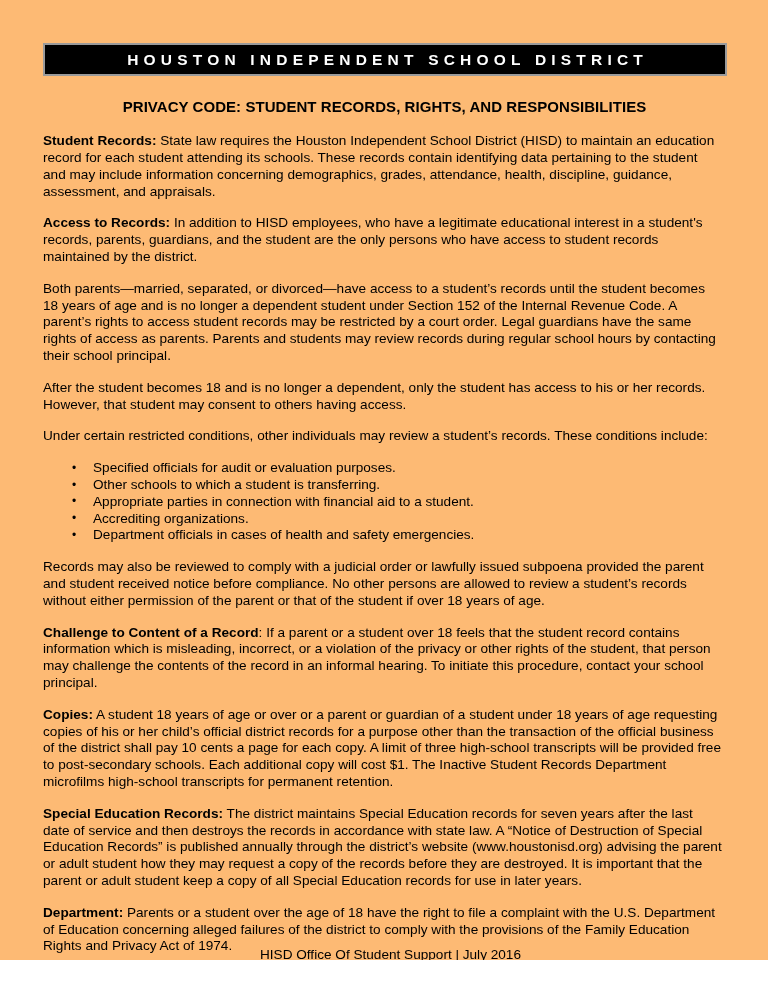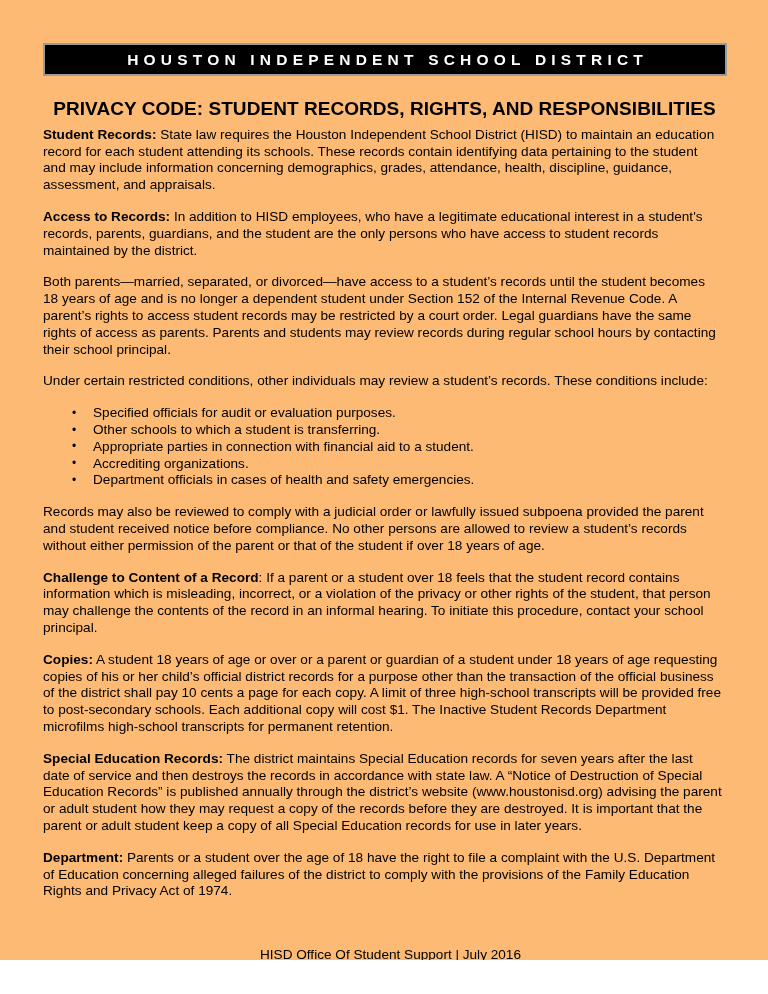--- a/index.html
+++ b/index.html
@@ -41,29 +41,29 @@
     font-weight: bold;
     letter-spacing: 5.2px;
     text-indent: 5.2px;
     line-height: 1;
     white-space: nowrap;
   }
   
   .doc-title {
     margin: 22px 0 0 0;
     text-align: center;
-    font-size: 19px;
+    font-size: 15px;
     font-weight: bold;
     line-height: 1.15;
     letter-spacing: 0.05px;
   }
   
   .body-block {
     width: 679px;
-    margin-top: 7px;
+    margin-top: 18px;
   }
   p.para {
     margin: 0 0 15px 0;
     font-size: 13.6px;
     line-height: 16.8px;
     text-align: left;
     letter-spacing: 0.01px;
   }
   p.para:last-child { margin-bottom: 0; }
   .lead { font-weight: bold; }
@@ -118,20 +118,23 @@
     </p>
 
     <p class="para">
       <span class="lead">Access to Records:</span><span> In addition to HISD employees, who have a legitimate educational interest in a student's records, parents, guardians, and the student are the only persons who have access to student records maintained by the district.</span>
     </p>
 
     <p class="para">
       <span>Both parents—married, separated, or divorced—have access to a student’s records until the student becomes 18 years of age and is no longer a dependent student under Section 152 of the Internal Revenue Code. A parent’s rights to access student records may be restricted by a court order. Legal guardians have the same rights of access as parents. Parents and students may review records during regular school hours by contacting their school principal.</span>
     </p>
 
+    <p class="para">
+      <span>After the student becomes 18 and is no longer a dependent, only the student has access to his or her records. However, that student may consent to others having access.</span>
+    </p>
 
     <p class="para para-tight">
       <span>Under certain restricted conditions, other individuals may review a student’s records. These conditions include:</span>
     </p>
 
     <ul class="bullets">
       <li><span>Specified officials for audit or evaluation purposes.</span></li>
       <li><span>Other schools to which a student is transferring.</span></li>
       <li><span>Appropriate parties in connection with financial aid to a student.</span></li>
       <li><span>Accrediting organizations.</span></li>

